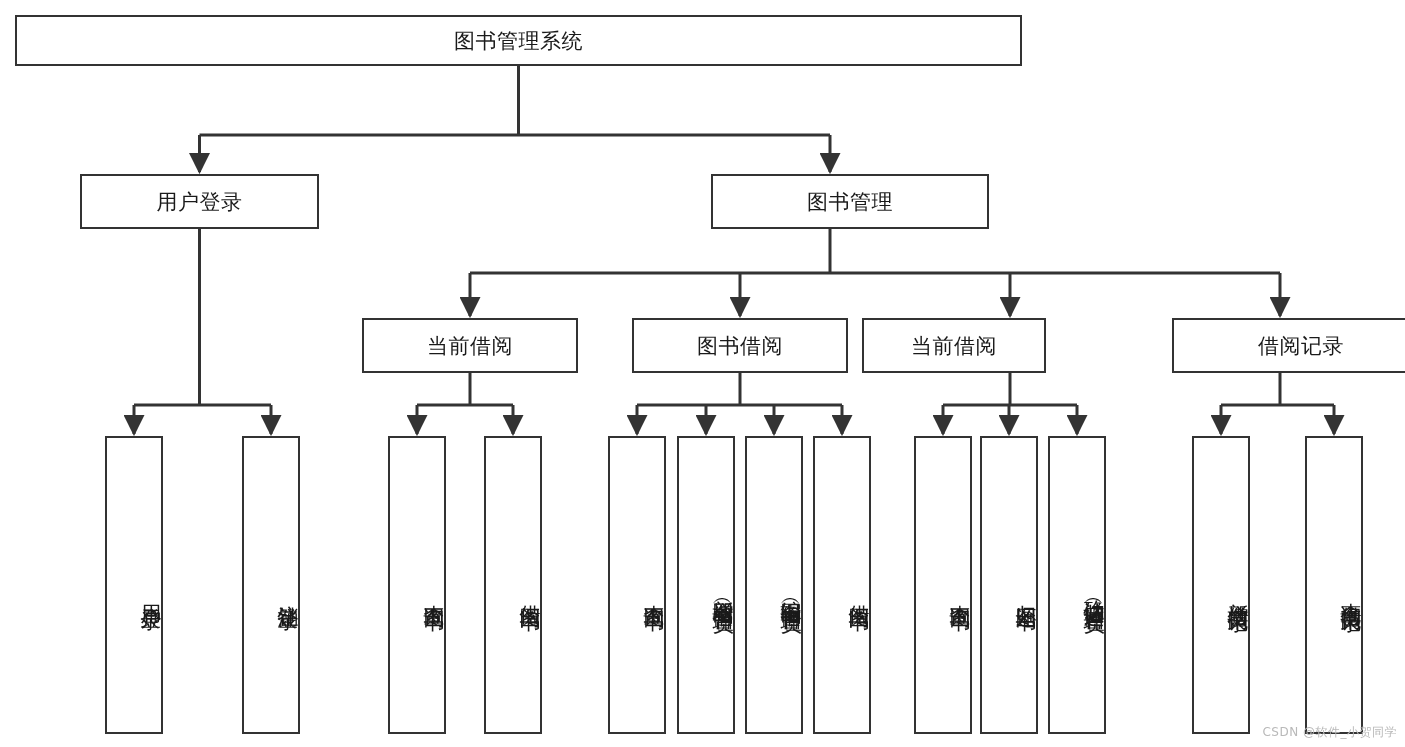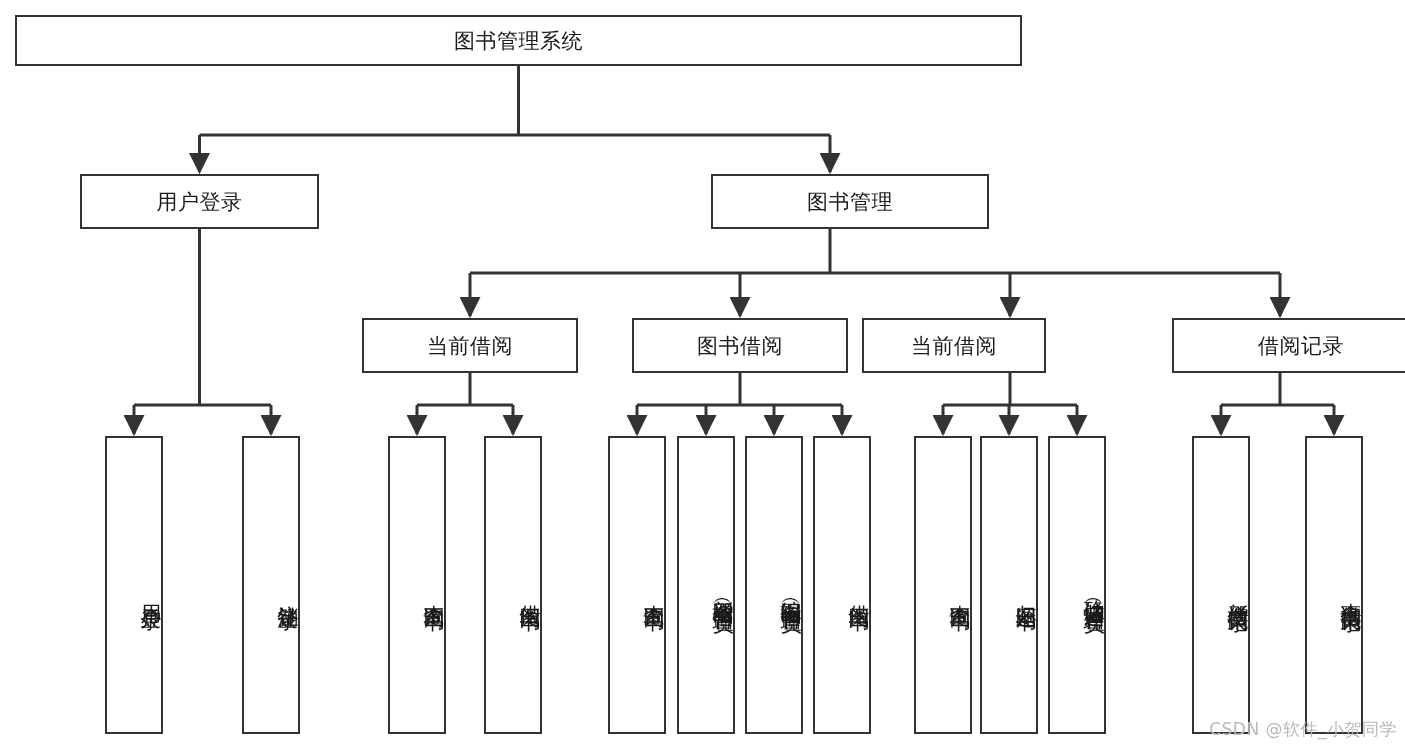--- a/index.html
+++ b/index.html
@@ -50,21 +50,21 @@
   }
   .node.vert .vlabel {
     writing-mode: vertical-rl;
     text-orientation: upright;
     white-space: nowrap;
   }
   .watermark {
     position: absolute;
     right: 8px;
     bottom: 6px;
-    font-size: 17px;
+    font-size: 12px;
     color: #b9b9b9;
     letter-spacing: 0.5px;
     white-space: nowrap;
   }
 </style>
 </head>
 <body>
 
 <div id="canvas">
 

